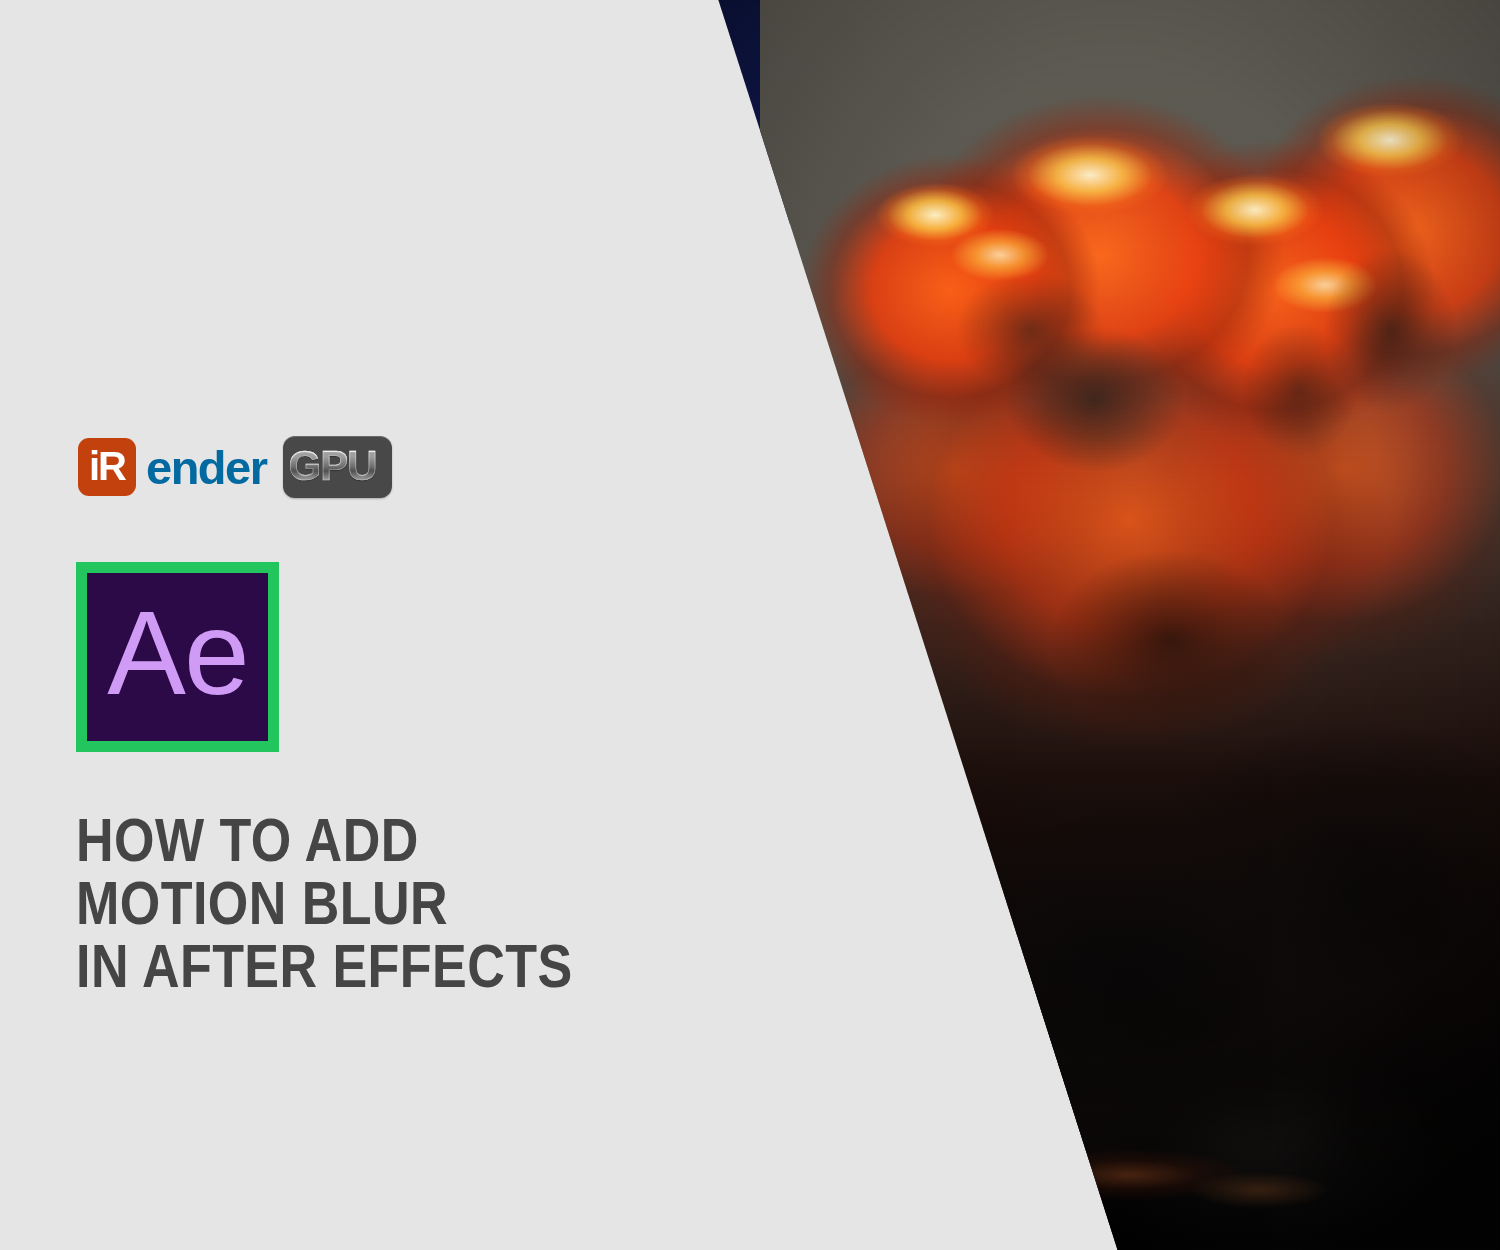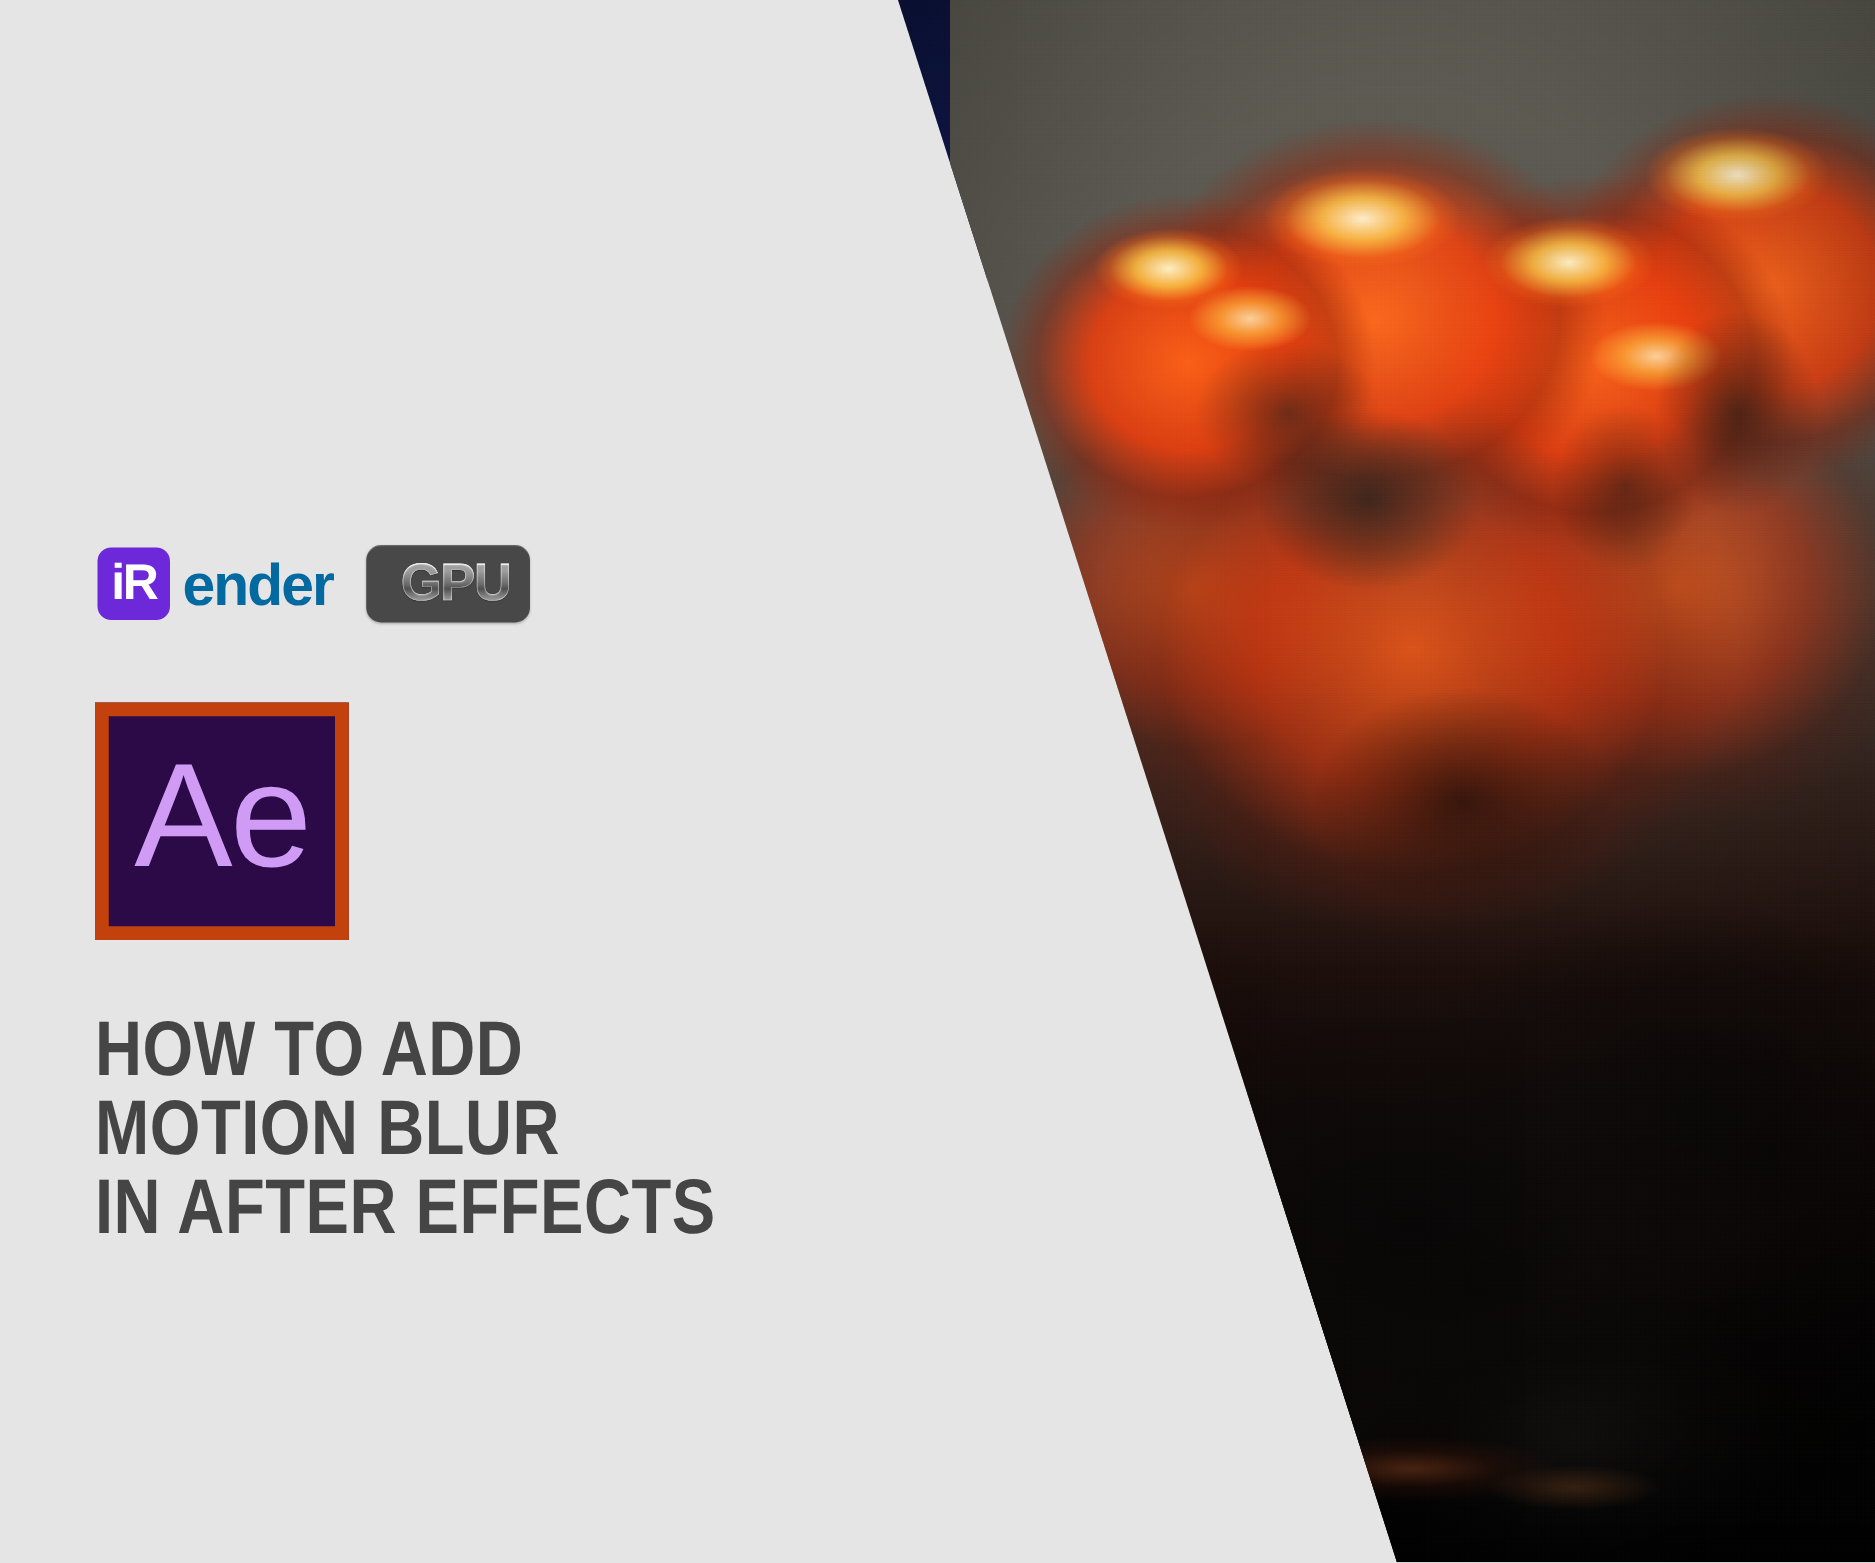--- a/index.html
+++ b/index.html
@@ -130,21 +130,21 @@
   .logo-row {
     position:absolute;
     left:78px; top:436px;
     display:flex;
     align-items:center;
     gap:16px;
   }
   .logo-ir-mark {
     width:58px; height:58px;
     border-radius:11px;
-    background:#6d28d9;
+    background:#c2410c;
     display:flex;
     align-items:center;
     justify-content:center;
     position:relative;
   }
   .logo-ir-mark .ir-text {
     color:#ffffff;
     font-family:"Liberation Sans", sans-serif;
     font-weight:bold;
     font-size:40px;
@@ -155,24 +155,23 @@
   .logo-render-text {
     color:#0369a1;
     font-family:"Liberation Sans", sans-serif;
     font-weight:bold;
     font-size:47px;
     line-height:1;
     letter-spacing:-1.5px;
     margin-left:-6px;
   }
   .logo-gpu-badge {
-    margin-left:10px;
     background:#484848;
     border-radius:12px;
-    padding:9px 15px 11px 28px;
+    padding:9px 15px 11px 6px;
     box-shadow:inset 0 1px 0 rgba(255,255,255,.18), 0 1px 2px rgba(0,0,0,.25);
     display:flex;
     align-items:flex-end;
   }
   .logo-gpu-text {
     font-family:"Liberation Sans", sans-serif;
     font-weight:bold;
     font-size:42px;
     line-height:1;
     letter-spacing:-1px;
@@ -183,21 +182,21 @@
     -webkit-text-stroke:0.5px rgba(255,255,255,.5);
     text-shadow:0 1px 1px rgba(0,0,0,.35);
   }
 
   
   .ae-icon {
     position:absolute;
     left:76px; top:562px;
     width:203px; height:190px;
     background:#2b0a47;
-    border:11px solid #c2410c;
+    border:11px solid #22c55e;
     display:flex;
     align-items:center;
     justify-content:center;
   }
   .ae-icon .ae-text {
     font-family:"Liberation Sans", sans-serif;
     font-weight:normal;
     font-size:118px;
     line-height:1;
     color:#cf9bf5;

